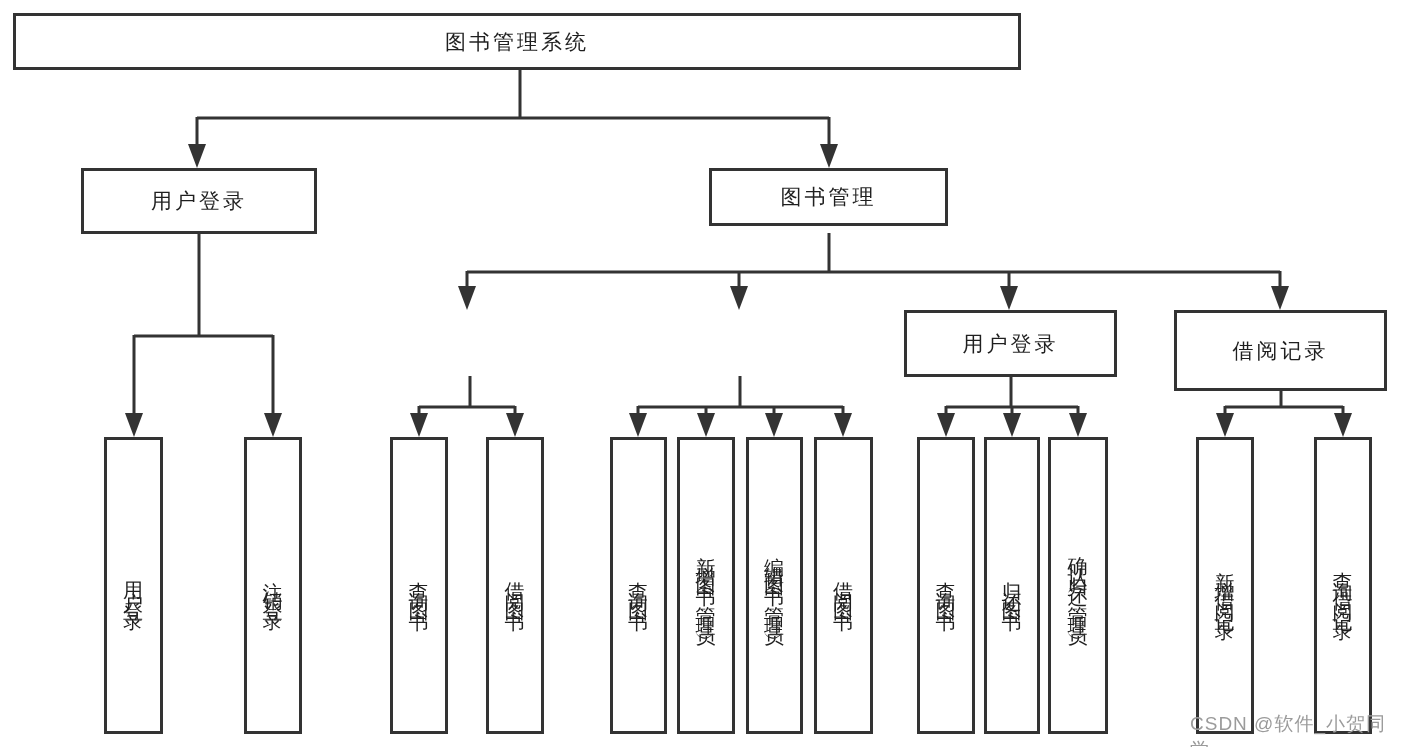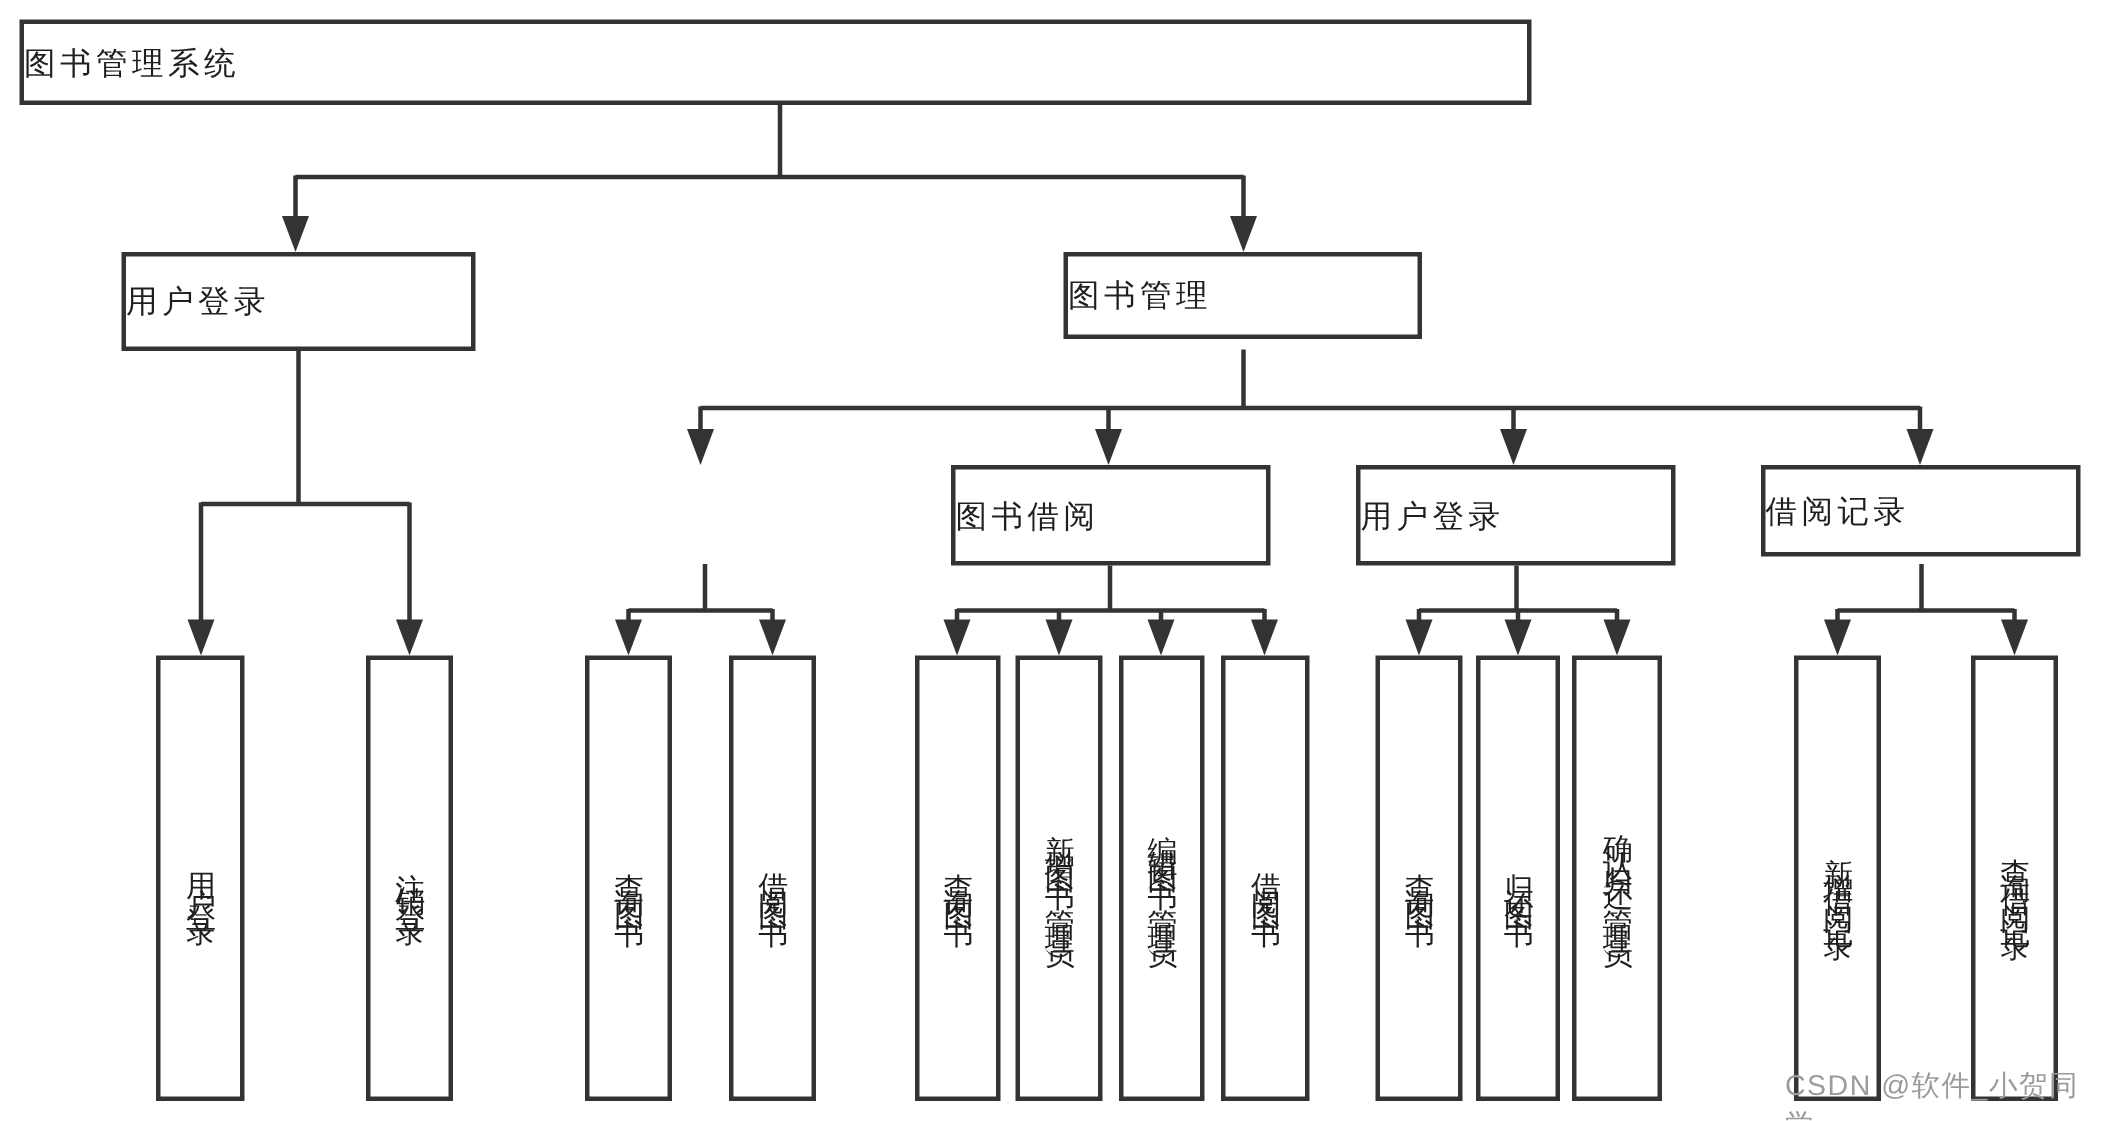--- a/index.html
+++ b/index.html
@@ -4,21 +4,21 @@
 <style>
   html,body { margin:0; padding:0; background:#ffffff; }
   .stage {
     position:relative; width:1405px; height:747px; background:#ffffff;
     font-family:"Liberation Sans", sans-serif; overflow:hidden;
   }
   svg.connectors { position:absolute; left:0; top:0; z-index:1; }
   .hbox {
     position:absolute; box-sizing:border-box;
     border:3px solid #333333; background:#ffffff;
-    display:flex; align-items:center; justify-content:flex-start;
+    display:flex; align-items:center; justify-content:center;
     font-size:21px; letter-spacing:3px; color:#1f1f1f; z-index:2;
   }
   .vbox {
     position:absolute; box-sizing:border-box; top:437px; height:297px;
     border:3px solid #333333; background:#ffffff;
     display:flex; align-items:center; justify-content:center;
     color:#1f1f1f; z-index:2;
   }
   .vtext {
     writing-mode:vertical-rl; text-orientation:mixed;
@@ -79,27 +79,24 @@
     <span>图书管理系统</span>
   </div>
 
   <div class="hbox" style="left:81px;top:168px;width:236px;height:66px">
     <span>用户登录</span>
   </div>
   <div class="hbox" style="left:709px;top:168px;width:239px;height:58px">
     <span>图书管理</span>
   </div>
 
-  <div class="hbox" style="left:634px;top:310px;width:213px;height:67px">
-    <span>图书借阅</span>
-  </div>
   <div class="hbox" style="left:904px;top:310px;width:213px;height:67px">
     <span>用户登录</span>
   </div>
-  <div class="hbox" style="left:1174px;top:310px;width:213px;height:61px">
+  <div class="hbox" style="left:1174px;top:310px;width:213px;height:81px">
     <span>借阅记录</span>
   </div>
 
   <div class="vbox" style="left:104px;width:59px">
     <span class="vtext">用户登录</span>
   </div>
   <div class="vbox" style="left:244px;width:58px">
     <span class="vtext">注销登录</span>
   </div>
 

